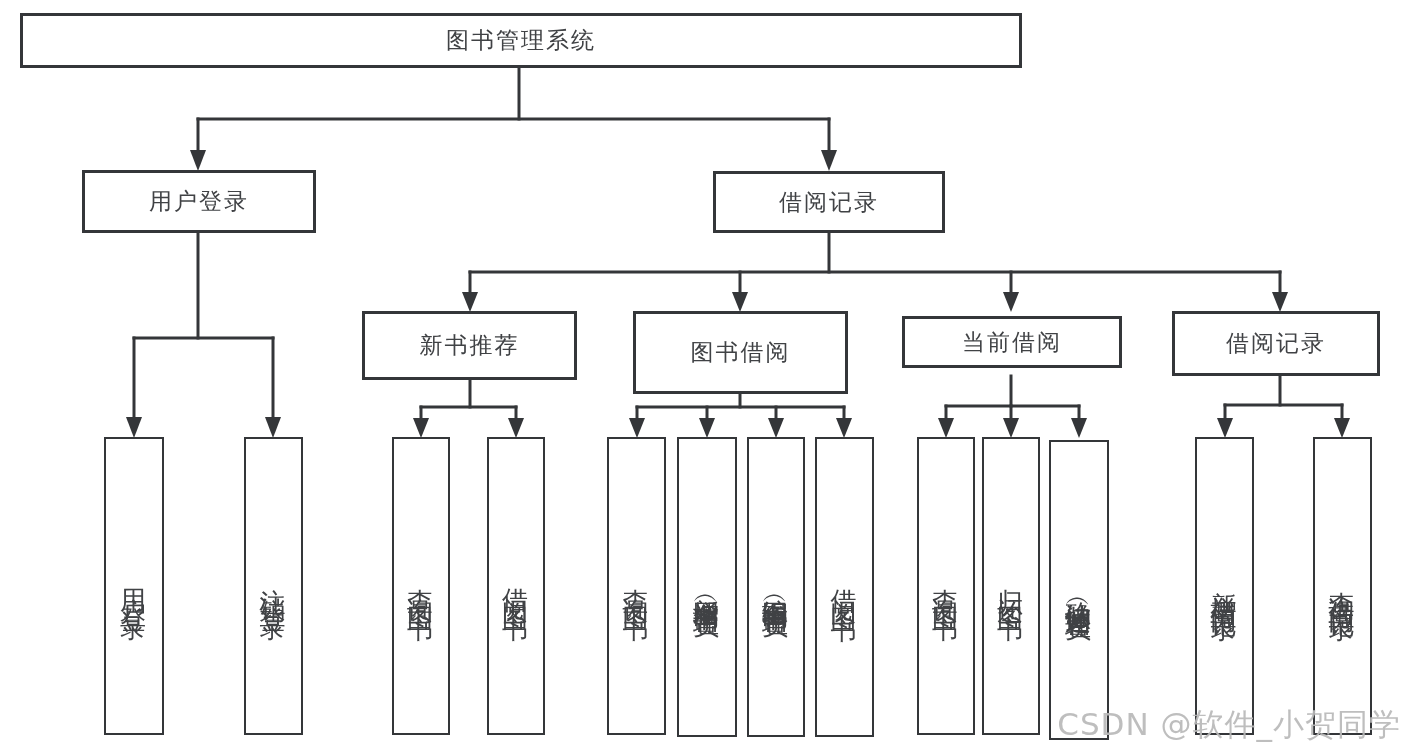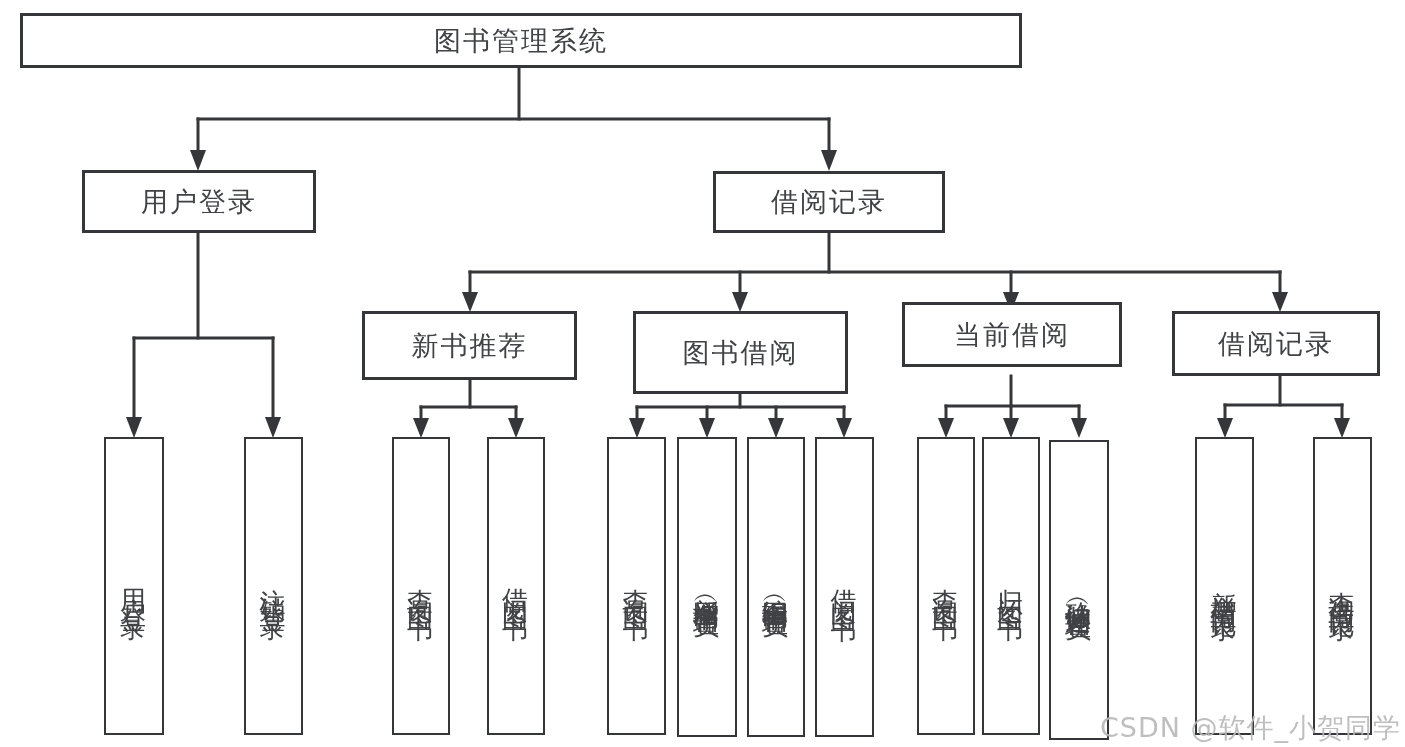--- a/index.html
+++ b/index.html
@@ -8,29 +8,29 @@
     position:relative;width:1405px;height:747px;background:var(--bg,#fff);
     font-family:"DejaVu Sans","Liberation Sans",sans-serif;overflow:hidden;
   }
   svg.connectors{position:absolute;left:0;top:0;width:1405px;height:747px;z-index:1}
   svg.connectors line{stroke:var(--line,#343639);stroke-width:3;stroke-linecap:square}
   svg.connectors polygon{fill:var(--line,#343639)}
   .node{
     position:absolute;background:#fff;border:3px solid var(--line,#343639);
     display:flex;align-items:center;justify-content:center;z-index:2;
   }
-  .node span{font-size:27px;letter-spacing:2px;color:var(--text,#404245);white-space:nowrap}
+  .node span{font-size:23px;letter-spacing:2px;color:var(--text,#404245);white-space:nowrap}
   .leaf{border-width:2.5px}
   .leaf span{writing-mode:vertical-rl;font-size:26px;white-space:normal}
   .v4 span{letter-spacing:9px}
   .v6 span{letter-spacing:5px}
   .v9 span{letter-spacing:2px}
   .watermark{
     position:absolute;right:4px;bottom:1px;z-index:3;
-    font-size:27px;letter-spacing:1px;color:var(--wm,#b9b9b9);opacity:.92;
+    font-size:31px;letter-spacing:1px;color:var(--wm,#b9b9b9);opacity:.92;
   }
 </style>
 </head>
 <body>
 
 <div class="canvas" style="--line: #343639; --text: #404245; --wm: #b9b9b9; --bg: #ffffff;">
 
   <svg class="connectors" viewBox="0 0 1405 747" aria-hidden="true">
 
     <line x1="519" y1="66" x2="519" y2="119"></line>
@@ -103,21 +103,21 @@
   <div class="node" style="left:713px;top:171px;width:232px;height:62px">
     <span>借阅记录</span>
   </div>
 
   <div class="node" style="left:362px;top:311px;width:215px;height:69px">
     <span>新书推荐</span>
   </div>
   <div class="node" style="left:633px;top:311px;width:215px;height:83px">
     <span>图书借阅</span>
   </div>
-  <div class="node" style="left:902px;top:302px;width:220px;height:65px">
+  <div class="node" style="left:902px;top:316px;width:220px;height:52px">
     <span>当前借阅</span>
   </div>
   <div class="node" style="left:1172px;top:311px;width:208px;height:65px">
     <span>借阅记录</span>
   </div>
 
   <div class="node leaf v4" style="left:104px;top:437px;width:60px;height:298px">
     <span>用户登录</span>
   </div>
   <div class="node leaf v4" style="left:244px;top:437px;width:59px;height:298px">

